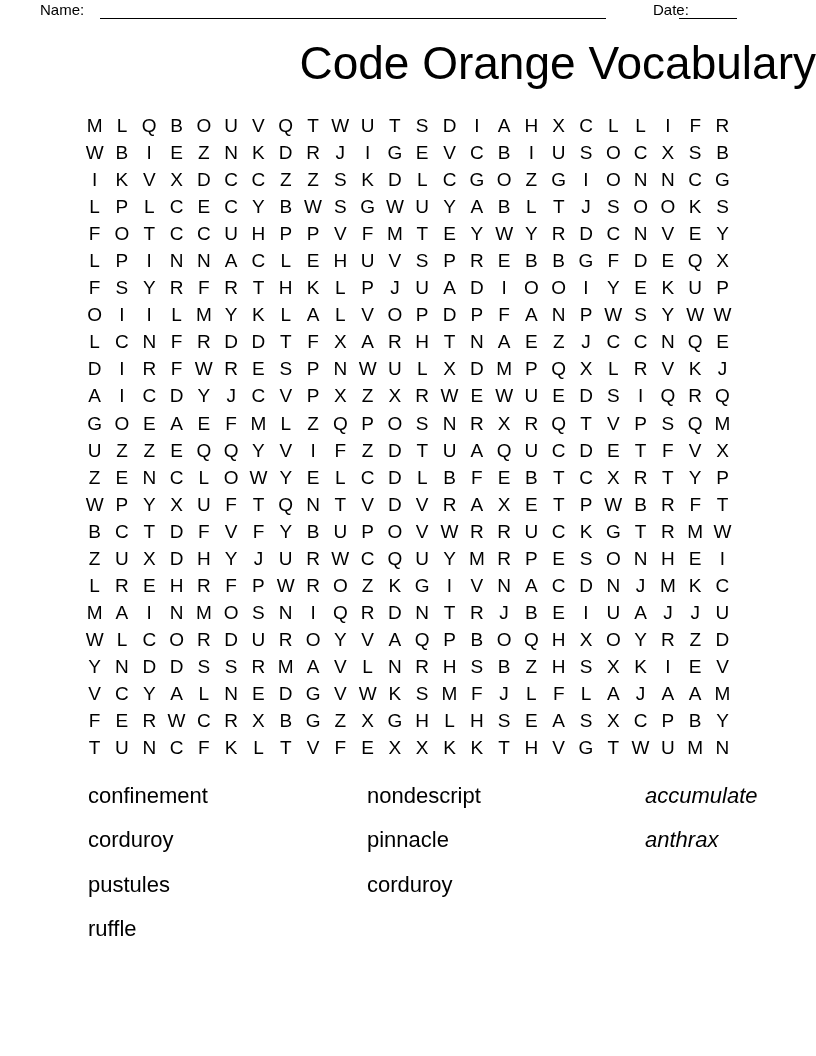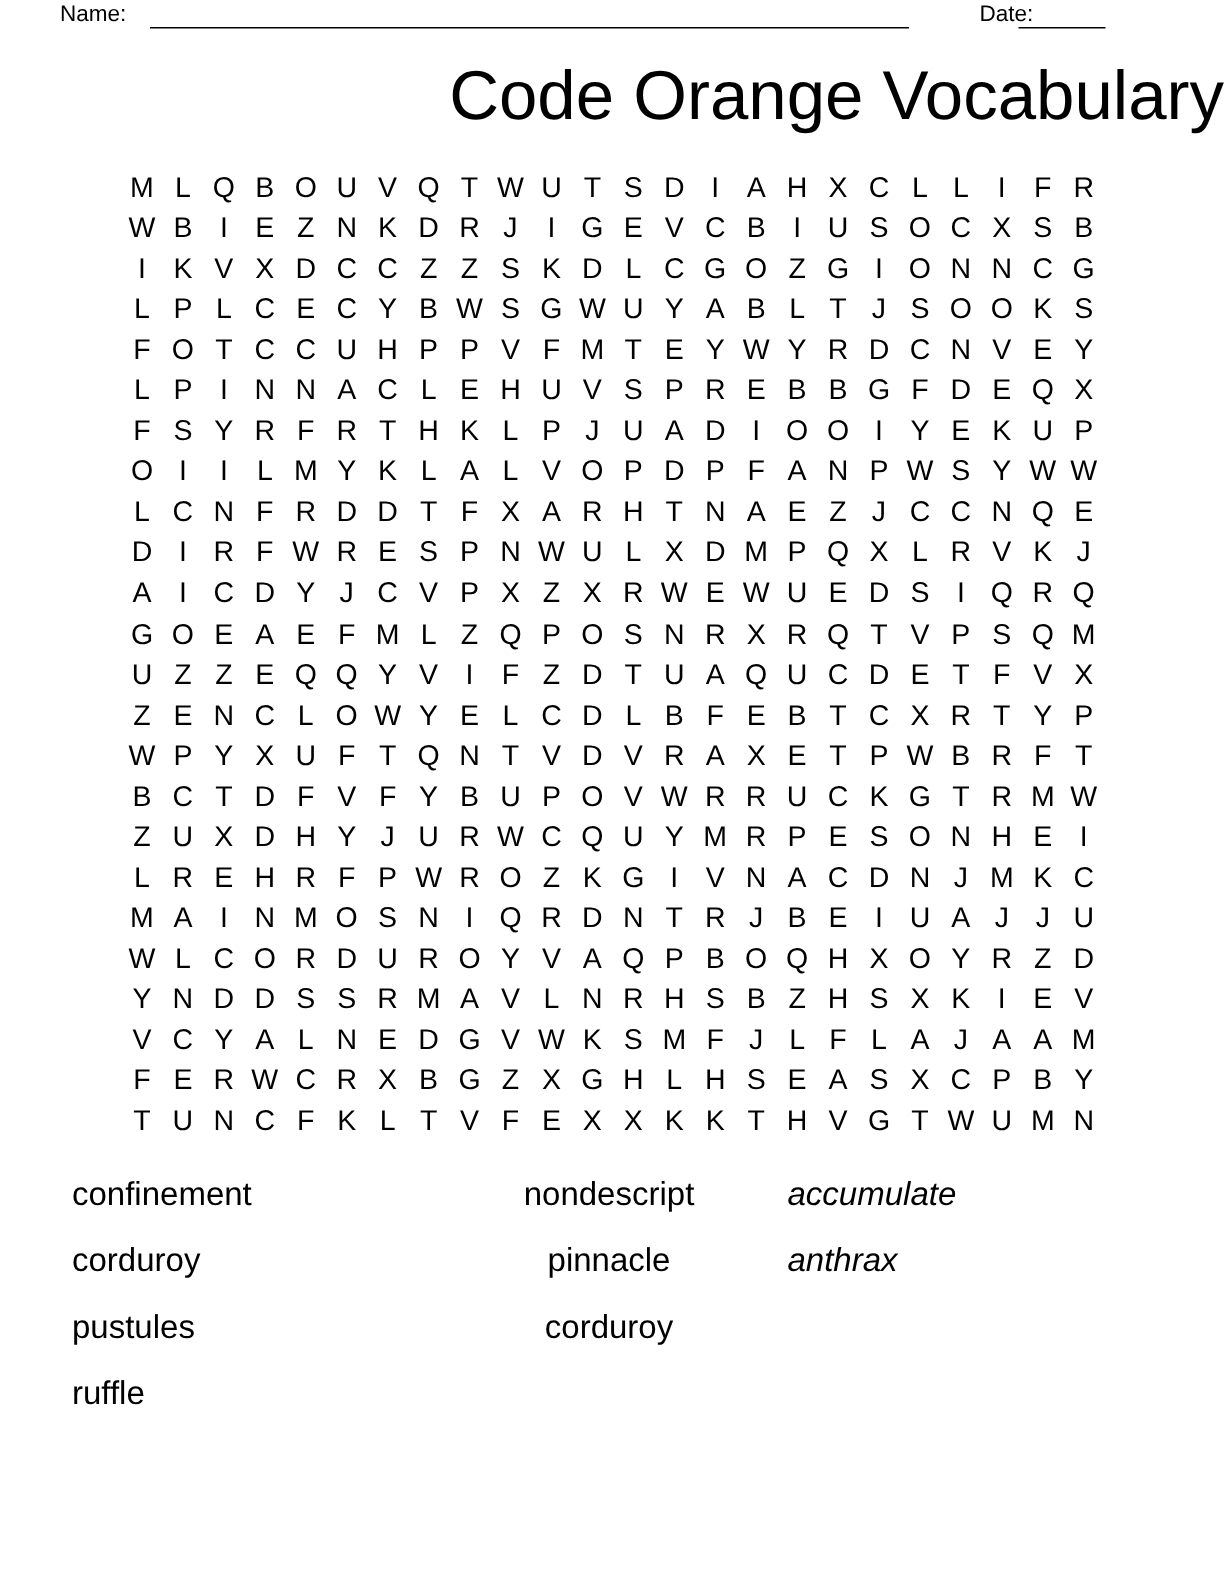--- a/index.html
+++ b/index.html
@@ -87,23 +87,24 @@
   
   .word-list {
     position: absolute;
     left: 48px;
     top: 774px;
     width: 730px;
     display: flex;
   }
   .word-col {
     flex: 0 0 auto;
+    margin-left: 40px;
   }
   .word-col-1 { width: 239px; }
-  .word-col-2 { width: 238px; text-align: center; }
+  .word-col-2 { width: 238px; }
   .word-col-3 { width: 253px; font-style: italic; }
   .word {
     height: 44.4px;
     line-height: 44.4px;
     font-size: 22px;
     white-space: nowrap;
   }
 </style>
 </head>
 <body>

